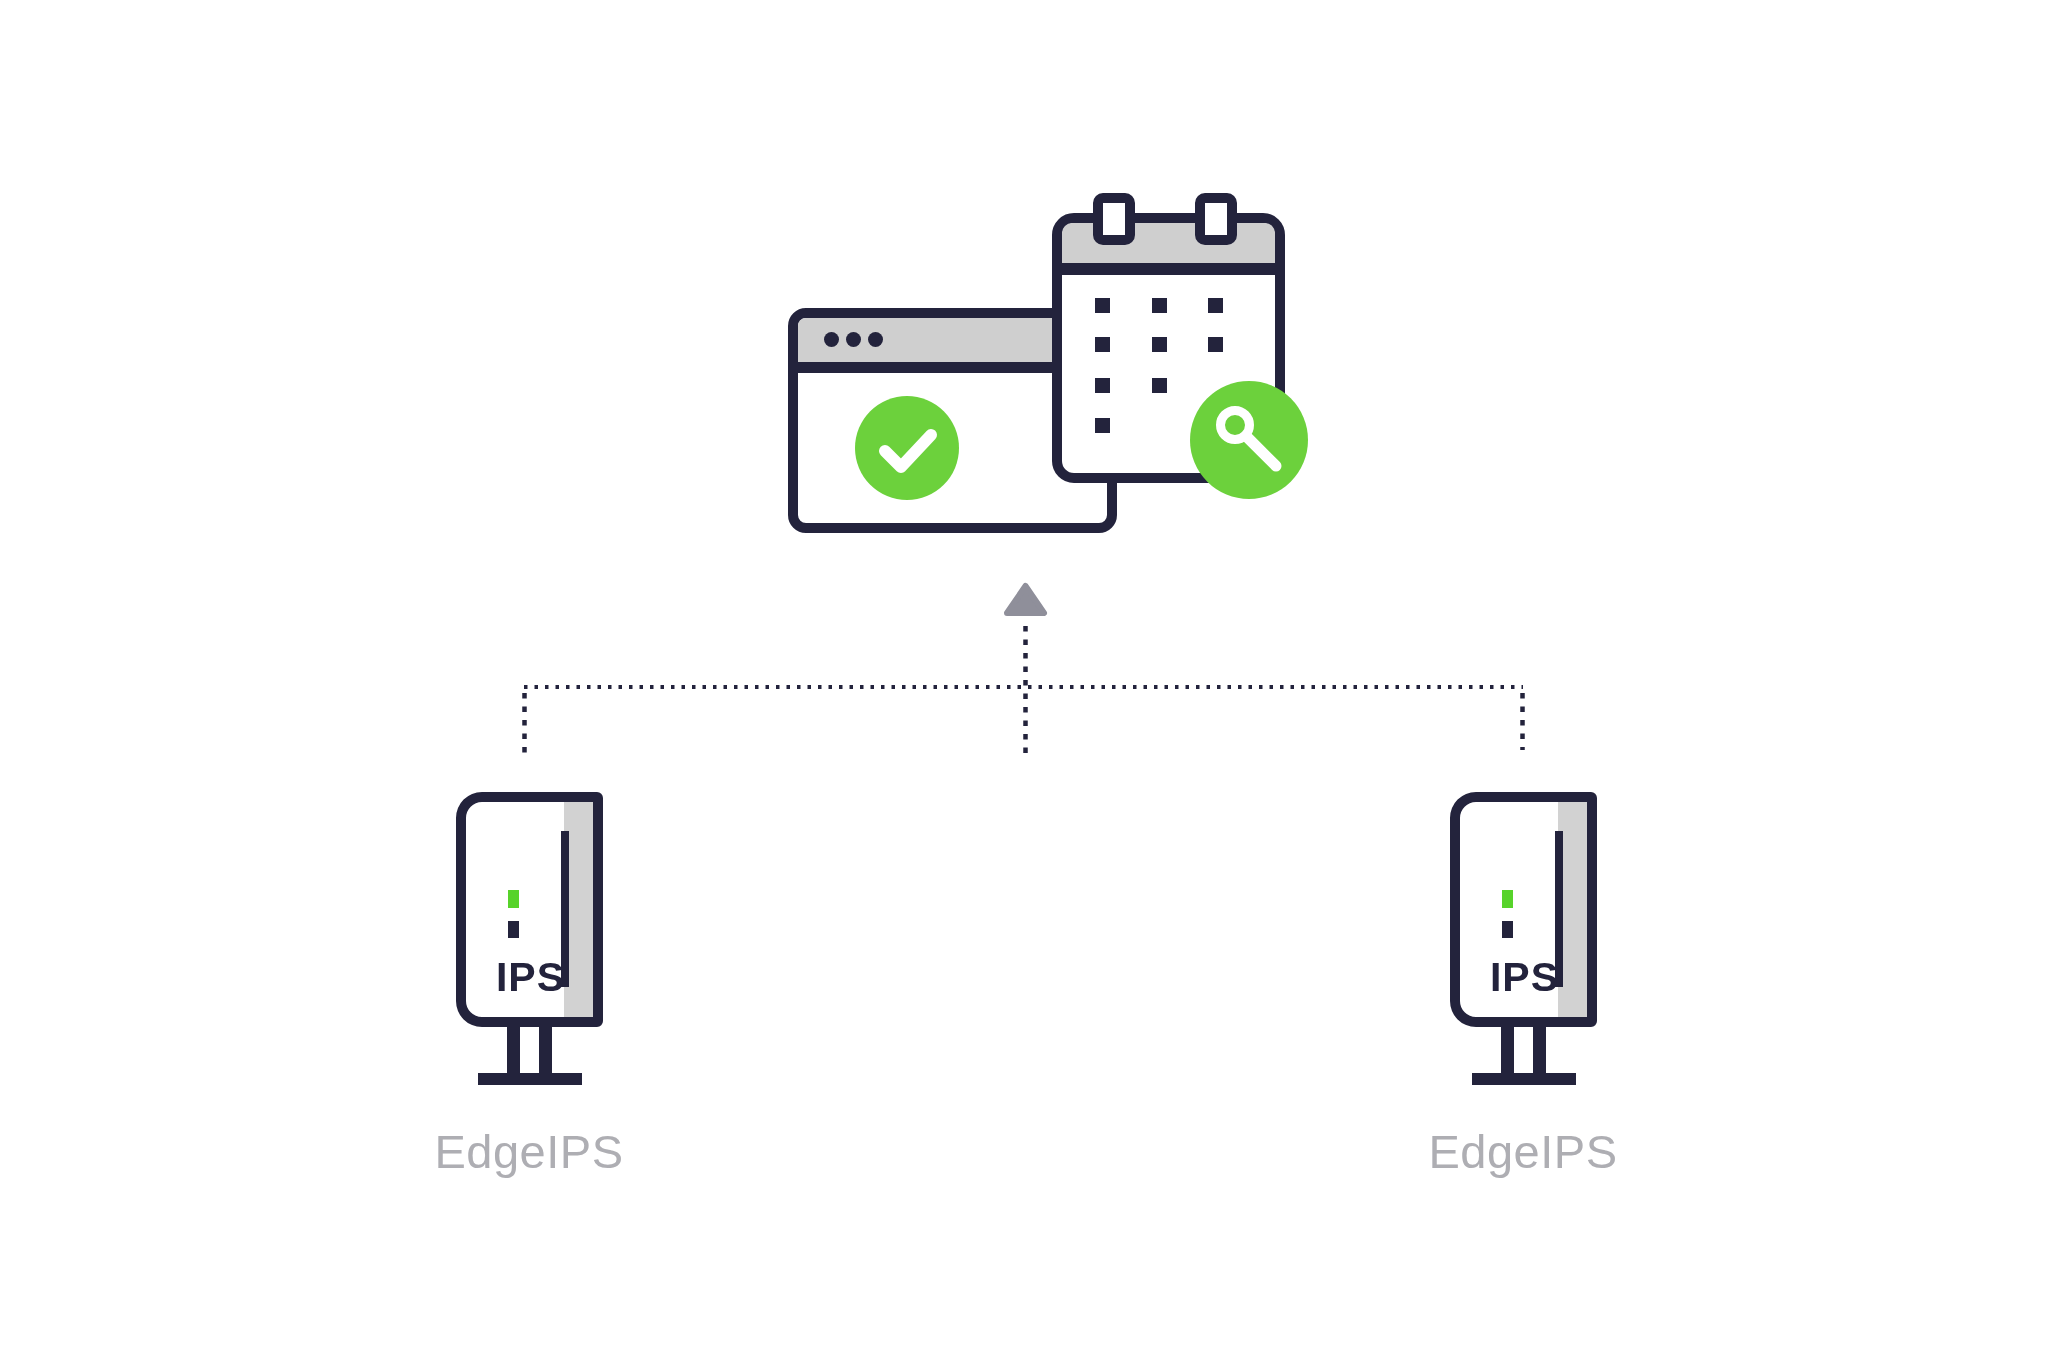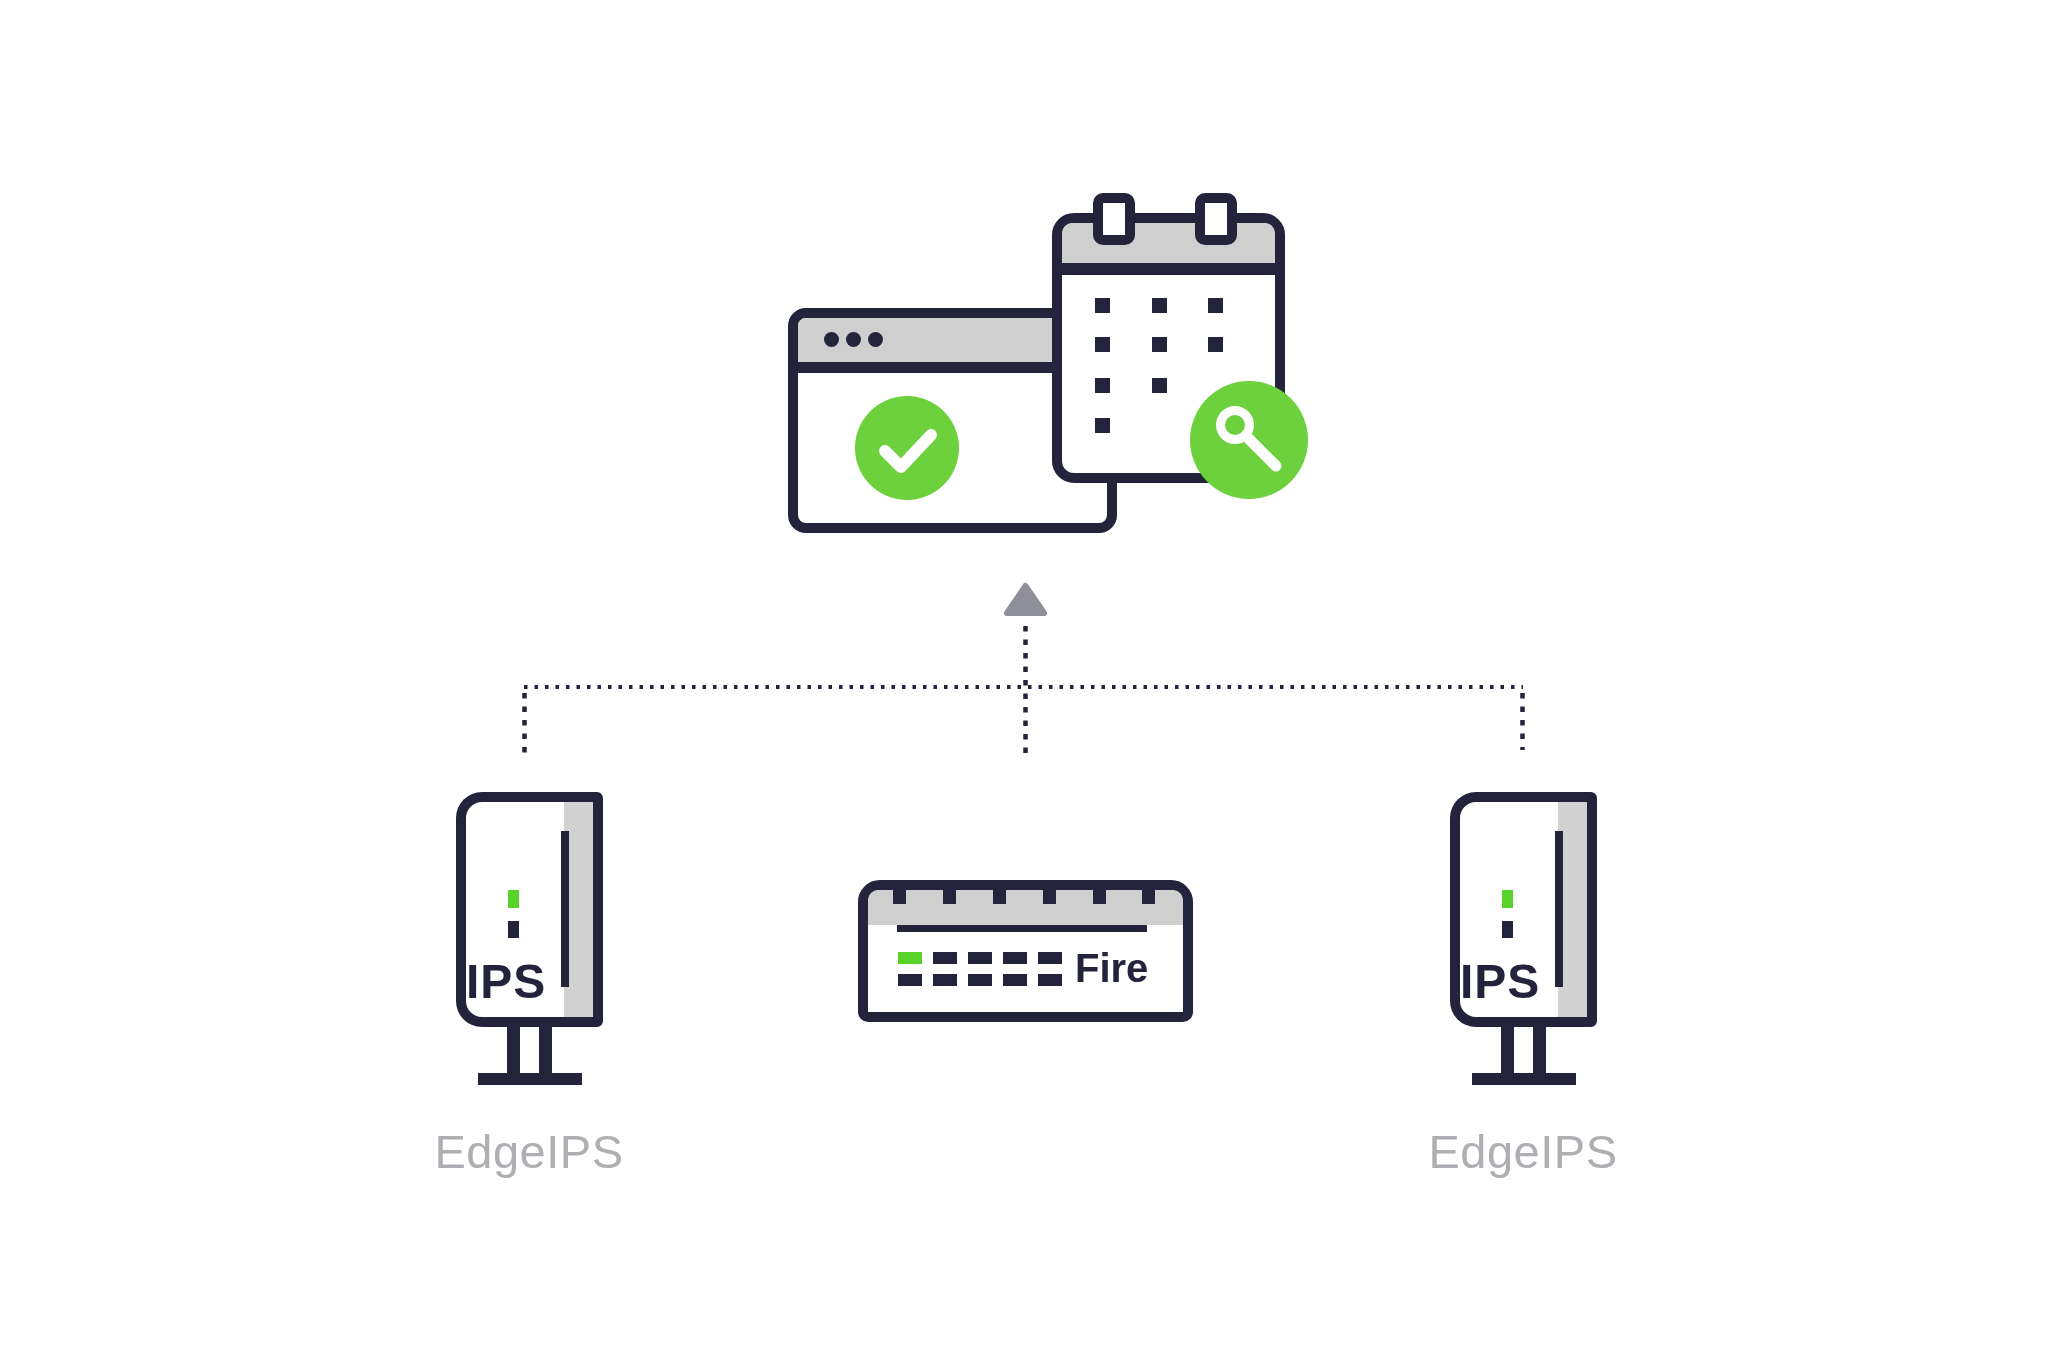--- a/index.html
+++ b/index.html
@@ -94,24 +94,25 @@
     z-index: 2;
   }
   .ips-strip { position: absolute; right: 0; top: 0; bottom: 0; width: 29px; background: #d2d2d2; }
   .ips-slot  { position: absolute; right: 24px; top: 29px; width: 8px; height: 156px; background: #23233c; }
   .led { position: absolute; left: 42px; width: 11px; }
   .led-green { top: 88px;  height: 18px; background: #57d32a; }
   .led-dark  { top: 119px; height: 17px; background: #23233c; }
   .ips-text {
     position: absolute;
     left: 0; top: 152px; width: 99px;
-    text-align: left;
-    font-size: 48px; font-weight: bold;
+    text-align: center;
+    font-size: 41px; font-weight: bold;
     letter-spacing: 1px;
     color: #23233c;
+    padding-left: 15px;
   }
   .stand-leg  { position: absolute; top: 215px; width: 13px; height: 58px; background: #23233c; }
   .leg-a { left: 41px; } .leg-b { left: 73px; }
   .stand-base { position: absolute; left: 12px; top: 271px; width: 104px; height: 12px; background: #23233c; }
 
   
   .device-fire {
     position: absolute;
     left: 858px; top: 880px;
     width: 335px; height: 142px;
@@ -203,43 +204,20 @@
     <div class="ips-strip"></div>
     <div class="ips-slot"></div>
     <div class="led led-green"></div>
     <div class="led led-dark"></div>
     <div class="ips-text">IPS</div>
     <div class="stand-leg leg-a"></div>
     <div class="stand-leg leg-b"></div>
     <div class="stand-base"></div>
   </div>
 
-  <div class="device-fire">
-    <div class="fire-band"></div>
-    <div class="fire-notch" style="left:25px"></div>
-    <div class="fire-notch" style="left:75px"></div>
-    <div class="fire-notch" style="left:125px"></div>
-    <div class="fire-notch" style="left:175px"></div>
-    <div class="fire-notch" style="left:225px"></div>
-    <div class="fire-notch" style="left:274px"></div>
-    <div class="fire-sep"></div>
-
-    <div class="fire-dash green" style="left:30px;  top:62px"></div>
-    <div class="fire-dash" style="left:65px;  top:62px"></div>
-    <div class="fire-dash" style="left:100px; top:62px"></div>
-    <div class="fire-dash" style="left:135px; top:62px"></div>
-    <div class="fire-dash" style="left:170px; top:62px"></div>
-    <div class="fire-dash" style="left:30px;  top:84px"></div>
-    <div class="fire-dash" style="left:65px;  top:84px"></div>
-    <div class="fire-dash" style="left:100px; top:84px"></div>
-    <div class="fire-dash" style="left:135px; top:84px"></div>
-    <div class="fire-dash" style="left:170px; top:84px"></div>
-
-    <div class="fire-text">Fire</div>
-  </div>
 
   <div class="device-ips" style="left:1450px">
     <div class="ips-strip"></div>
     <div class="ips-slot"></div>
     <div class="led led-green"></div>
     <div class="led led-dark"></div>
     <div class="ips-text">IPS</div>
     <div class="stand-leg leg-a"></div>
     <div class="stand-leg leg-b"></div>
     <div class="stand-base"></div>

